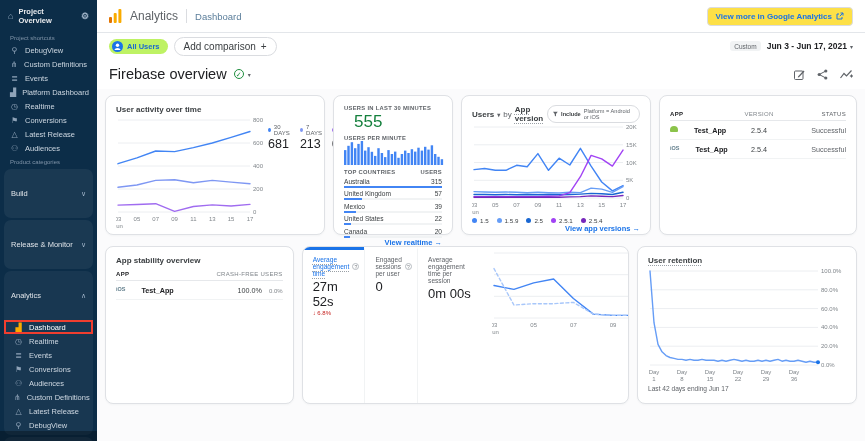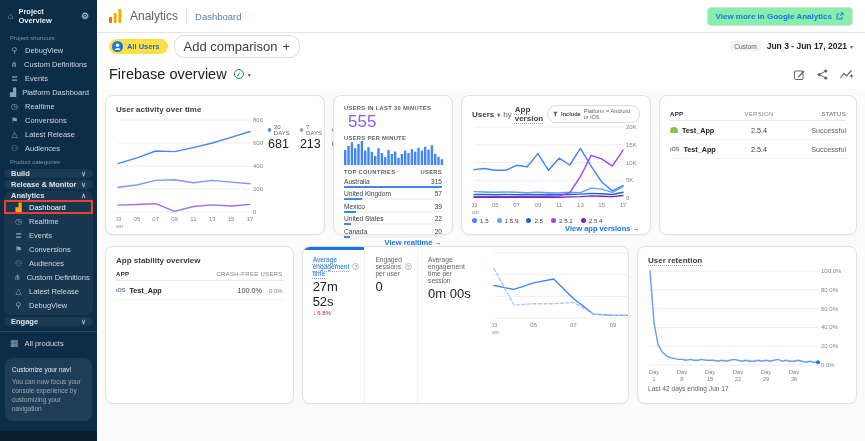--- a/index.html
+++ b/index.html
@@ -12,44 +12,44 @@
   .sidebar { width:97px; flex:0 0 97px; background:#0c2d48; color:#cdd7e1; font-size:7.5px; position:relative; overflow:hidden; }
   .sb-top { display:flex; align-items:center; gap:5px; padding:7px 8px 6px; color:#e8eaed; font-weight:bold; font-size:7.5px; }
   .sb-top .glyph { color:#9fb3c8; font-size:9px; }
   .sb-top .spacer { flex:1; }
   .sb-label { color:#7f93a8; font-size:6px; padding:4px 10px 2px; }
   .sb-item { display:flex; align-items:center; gap:6px; padding:2.5px 10px; cursor:pointer; }
   .sb-item .glyph { width:9px; color:#8fa3b8; font-size:8px; text-align:center; }
   .sb-item .lbl { white-space:nowrap; }
   .sb-item.active { outline:2px solid #f03e2f; outline-offset:-2px; color:#fff; }
   .sb-item.active .glyph { color:#f9ab00; }
-  .sb-cat { background:rgba(255,255,255,.06); border-radius:7px; margin:2px 4px; padding:0 7px; display:flex; align-items:center; justify-content:space-between; font-weight:bold; font-size:7.5px; color:#dfe3e8; cursor:pointer; }
+  .sb-cat { background:rgba(255,255,255,.06); border-radius:7px; margin:2px 4px; padding:20px 7px; display:flex; align-items:center; justify-content:space-between; font-weight:normal; font-size:7.5px; color:#dfe3e8; cursor:pointer; }
   .sb-cat .chev { color:#9fb3c8; font-size:7px; }
   .sb-panel { background:rgba(255,255,255,.05); border-radius:7px; margin:2px 4px; padding-bottom:3px; }
   .sb-panel .sb-cat { background:none; margin:0; }
   .sb-divider { border-top:1px solid rgba(255,255,255,.14); margin:5px 0 0; }
   .sb-all { display:flex; align-items:center; gap:6px; padding:6px 10px; color:#cdd7e1; cursor:pointer; }
   .sb-all .glyph { color:#8fa3b8; font-size:9px; }
   .sb-promo { background:rgba(255,255,255,.08); border-radius:8px; margin:4px 5px; padding:7px 7px 8px; font-size:6.5px; line-height:1.4; }
   .sb-promo .t { color:#e8eaed; margin-bottom:3px; }
   .sb-promo .b { color:#9aa9b8; }
   .sb-footer { position:absolute; bottom:0; left:0; right:0; height:10px; background:rgba(0,0,0,.3); }
 
   
   .main { flex:1; display:flex; flex-direction:column; overflow:hidden; background:#fff; }
   .topbar { height:33px; display:flex; align-items:center; padding:0 12px; border-bottom:1px solid #e3e6ea; gap:8px; }
   .brand-name { font-size:12px; color:#5f6368; }
   .vsep { width:1px; height:14px; background:#dadce0; }
   .page-name { font-size:9.5px; color:#5a7d9a; }
   .push { flex:1; }
-  .btn-viewmore { display:flex; align-items:center; gap:4px; border:1px solid #dadce0; border-radius:4px; background:#86efac; color:#1a73e8; font-size:8px; font-weight:bold; padding:4px 8px; cursor:pointer; }
+  .btn-viewmore { display:flex; align-items:center; gap:4px; border:1px solid #dadce0; border-radius:4px; background:#fde047; color:#1a73e8; font-size:8px; font-weight:bold; padding:4px 8px; cursor:pointer; }
 
   .filter-row { height:26px; display:flex; align-items:center; gap:6px; padding:0 12px; }
-  .chip-allusers { display:flex; align-items:center; gap:4px; background:#fde047; color:#1967d2; border-radius:10px; font-size:7.5px; font-weight:bold; padding:2px 8px 2px 3px; cursor:pointer; }
-  .chip-add { display:flex; align-items:flex-start; gap:5px; border:1px solid #dadce0; border-radius:10px; color:#3c4043; font-size:13px; padding:3px 9px; cursor:pointer; }
+  .chip-allusers { display:flex; align-items:center; gap:4px; background:#bef264; color:#1967d2; border-radius:10px; font-size:7.5px; font-weight:bold; padding:2px 8px 2px 3px; cursor:pointer; }
+  .chip-add { display:flex; align-items:flex-start; gap:5px; border:1px solid #dadce0; border-radius:10px; color:#3c4043; font-size:10px; padding:3px 9px; cursor:pointer; }
   .custom-tag { background:#f1f3f4; border-radius:3px; font-size:6.5px; color:#5f6368; padding:1.5px 4px; }
   .date-range { font-size:8.5px; color:#202124; display:flex; align-items:center; gap:3px; cursor:pointer; }
   .caret { font-size:6px; color:#5f6368; }
 
   .title-row { height:30px; display:flex; align-items:center; gap:7px; padding:0 12px; }
   .page-title { font-size:14.5px; color:#202124; }
   .check-chip { display:flex; align-items:center; gap:4px; cursor:pointer; }
   .check-circle { width:10px; height:10px; border:1px solid #1e8e3e; border-radius:50%; color:#1e8e3e; font-size:7px; line-height:9px; text-align:center; }
   .hdr-icons { display:flex; gap:12px; align-items:center; }
   .hdr-icons .icobtn { cursor:pointer; display:flex; }
@@ -67,21 +67,21 @@
   .c-activity { width:220px; display:flex; flex-direction:column; }
   .ua-body { display:flex; flex:1; margin-top:2px; }
   .ua-legend { width:46px; padding-top:8px; display:flex; flex-direction:row; gap:9px; }
   .ua-li .tag { font-size:6px; color:#5f6368; display:flex; align-items:center; gap:3px; }
   .ua-li .dot { width:4px; height:4px; border-radius:50%; }
   .ua-li .val { font-size:12.5px; color:#202124; margin-top:1px; }
 
   
   .c-realtime { width:120px; display:flex; flex-direction:column; }
   .rt-label { font-size:5.8px; letter-spacing:.3px; color:#5f6368; font-weight:bold; }
-  .rt-value { font-size:17px; color:#8b5cf6; margin:1px 4px 3px; }
+  .rt-value { font-size:17px; color:#15803d; margin:1px 10px 3px; }
   .rt-countries-h { display:flex; justify-content:space-between; font-size:5.8px; color:#5f6368; font-weight:bold; letter-spacing:.3px; margin-top:4px; }
   .rt-row { margin-top:2.5px; }
   .rt-row .line { display:flex; justify-content:space-between; font-size:6.6px; color:#3c4043; }
   .rt-row .track { height:2px; background:#f1f3f4; margin-top:1px; }
   .rt-row .fill { height:2px; background:#4285f4; }
   .card-link { color:#1a73e8; font-size:7.5px; font-weight:bold; text-align:right; cursor:pointer; margin-top:auto; }
 
   
   .c-versions { width:190px; display:flex; flex-direction:column; }
   .av-head { display:flex; align-items:center; justify-content:space-between; }
@@ -90,21 +90,21 @@
   .filter-chip b { color:#3c4043; }
   .av-legend { display:flex; gap:8px; font-size:6.2px; color:#3c4043; margin-top:2px; }
   .av-legend .it { display:flex; align-items:center; gap:3px; }
   .av-legend .dot { width:5px; height:5px; border-radius:50%; }
 
   
   .c-release { flex:1; }
   .tbl { width:100%; margin-top:6px; }
   .tbl .thead { display:flex; font-size:6px; letter-spacing:.3px; color:#80868b; border-bottom:1px solid #e6e8eb; padding-bottom:3px; }
   .tbl .trow { display:flex; font-size:7.2px; color:#3c4043; padding:4.5px 0; border-bottom:1px solid #f1f3f4; align-items:center; }
-  .col-app { flex:1; display:flex; align-items:center; gap:4px; font-weight:bold; color:#202124; }
+  .col-app { flex:1; display:flex; align-items:flex-start; gap:16px; font-weight:bold; color:#202124; }
   .col-ver { width:58px; text-align:center; }
   .col-status { width:58px; text-align:right; color:#5f6368; }
   .col-cfu { width:70px; text-align:right; color:#3c4043; display:flex; justify-content:flex-end; gap:7px; align-items:baseline; }
   .col-cfu .small { font-size:6px; color:#80868b; }
   .ios-badge { font-size:5.5px; font-weight:bold; color:#607d8b; }
   .android-ic { width:8px; height:6px; background:#8bc34a; border-radius:4px 4px 1px 1px; display:inline-block; }
 
   
   .c-stability { width:190px; }
 

